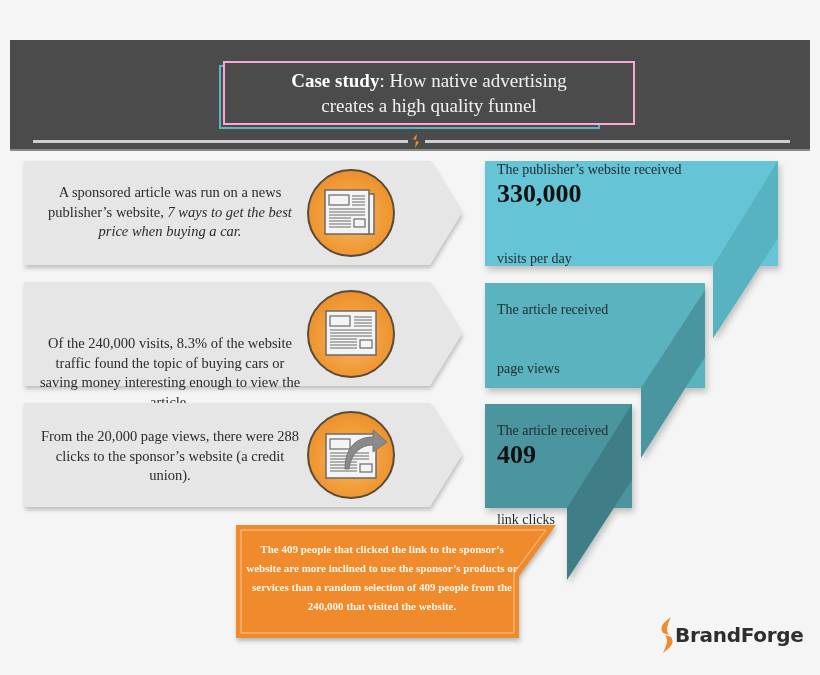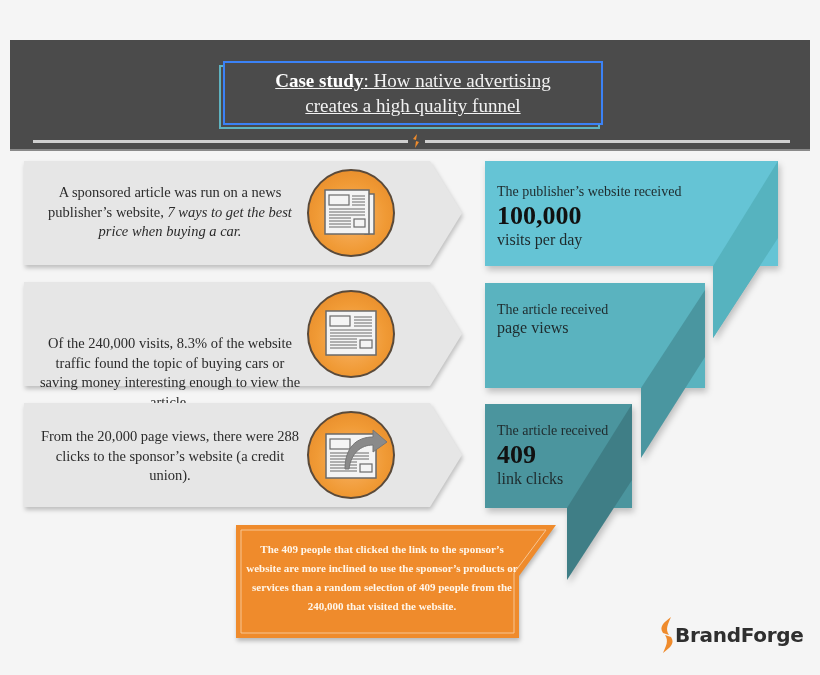--- a/index.html
+++ b/index.html
@@ -2,40 +2,40 @@
 <html><head>
 <meta charset="utf-8">
 <style>
   * { box-sizing: border-box; margin: 0; padding: 0; }
   html, body { width: 820px; height: 675px; background: #f5f5f5; overflow: hidden; }
   body { position: relative; font-family: "Liberation Serif", "DejaVu Serif", serif; }
 
   
   .header { position: absolute; left: 10px; top: 40px; width: 800px; height: 111px; background: #4b4b4b; border-bottom: 2px solid #8a8a8a; }
   .title-frame-back { position: absolute; left: 209px; top: 25px; width: 381px; height: 64px; border: 2px solid #5fb3c0; }
-  .title-frame { position: absolute; left: 213px; top: 21px; width: 380px; height: 64px; border: 2px solid #3b82f6; background: #4b4b4b; display: flex; flex-direction: column; align-items: center; justify-content: center; color: #f2f2f2; font-size: 19px; line-height: 25px; text-decoration: underline; }
+  .title-frame { position: absolute; left: 213px; top: 21px; width: 412px; height: 64px; border: 2px solid #f9a8d4; background: #4b4b4b; display: flex; flex-direction: column; align-items: center; justify-content: center; color: #f2f2f2; font-size: 19px; line-height: 25px; }
   .title-frame b { font-weight: bold; color: #ffffff; }
   .rule { position: absolute; top: 100px; height: 3px; background: #cfcfcf; }
   .rule-left { left: 23px; width: 375px; }
   .rule-right { left: 415px; width: 365px; }
   .rule-icon { position: absolute; left: 401px; top: 94px; width: 10px; height: 14px; }
 
   
   .row { position: absolute; left: 24px; width: 440px; height: 105px; }
   .row svg.bg { position: absolute; left: 0; top: 0; filter: drop-shadow(1px 3px 2px rgba(0,0,0,0.22)); }
   .row-text { position: absolute; left: 14px; width: 264px; text-align: center; font-size: 14.5px; line-height: 19.5px; color: #2b2b2b; }
   .row-text i { font-style: italic; }
   .icon-circle { position: absolute; left: 283px; width: 88px; height: 88px; border-radius: 50%; background: radial-gradient(circle at 50% 55%, #f9b56a 0%, #f09a35 55%, #e38424 100%); border: 2px solid #5a4a3a; }
   .icon-circle svg { position: absolute; left: 0; top: 0; }
 
   
   .fbox { position: absolute; padding: 18px 0 0 12px; color: #1e2a2c; }
   .fbox .lead { font-size: 14px; line-height: 18px; }
   .fbox .num { font-size: 26px; font-weight: bold; line-height: 30px; color: #111; }
-  .fbox .tail { font-size: 16px; line-height: 17px; }
+  .fbox .tail { font-size: 14px; line-height: 17px; margin-top: 41px; }
   svg.funnel { position: absolute; left: 0; top: 0; }
 
   
   .callout-svg { position: absolute; left: 0; top: 0; }
   .callout-text { position: absolute; left: 244px; top: 540px; width: 276px; text-align: center; color: #fff6ea; font-size: 11px; line-height: 19px; font-weight: bold; }
 
   
   .logo { position: absolute; left: 659px; top: 617px; display: flex; align-items: center; }
   .logo-mark { width: 16px; height: 36px; }
   .logo-text { margin-left: 0; font-family: "DejaVu Sans", "Liberation Sans", sans-serif; font-size: 20px; font-weight: bold; color: #2f2f2f; letter-spacing: -0.3px; }
@@ -144,23 +144,23 @@
   <rect x="485" y="161" width="293" height="105" fill="#65c4d5"></rect>
   <polygon points="713,266 778,161 778,238 713,338" fill="#56b3bf"></polygon>
 
   <rect x="485" y="283" width="220" height="105" fill="#5ab3bf"></rect>
   <polygon points="641,388 705,290 705,357 641,458" fill="#4a96a0"></polygon>
 
   <rect x="485" y="404" width="147" height="104" fill="#4b959e"></rect>
   <polygon points="567,508 632,404 632,480 567,580" fill="#3f7e86"></polygon>
 </svg>
 
-<div class="fbox" style="left:485px; top:165px; width:230px; height:119px;">
+<div class="fbox" style="left:485px; top:143px; width:230px; height:119px;">
   <div class="lead">The publisher’s website received</div>
-  <div class="num">100,000</div>
+  <div class="num">330,000</div>
   <div class="tail">visits per day</div>
 </div>
 <div class="fbox" style="left:485px; top:283px; width:160px; height:105px;">
   <div class="lead">The article received</div>
   <div class="tail">page views</div>
 </div>
 <div class="fbox" style="left:485px; top:404px; width:140px; height:104px;">
   <div class="lead">The article received</div>
   <div class="num">409</div>
   <div class="tail">link clicks</div>

